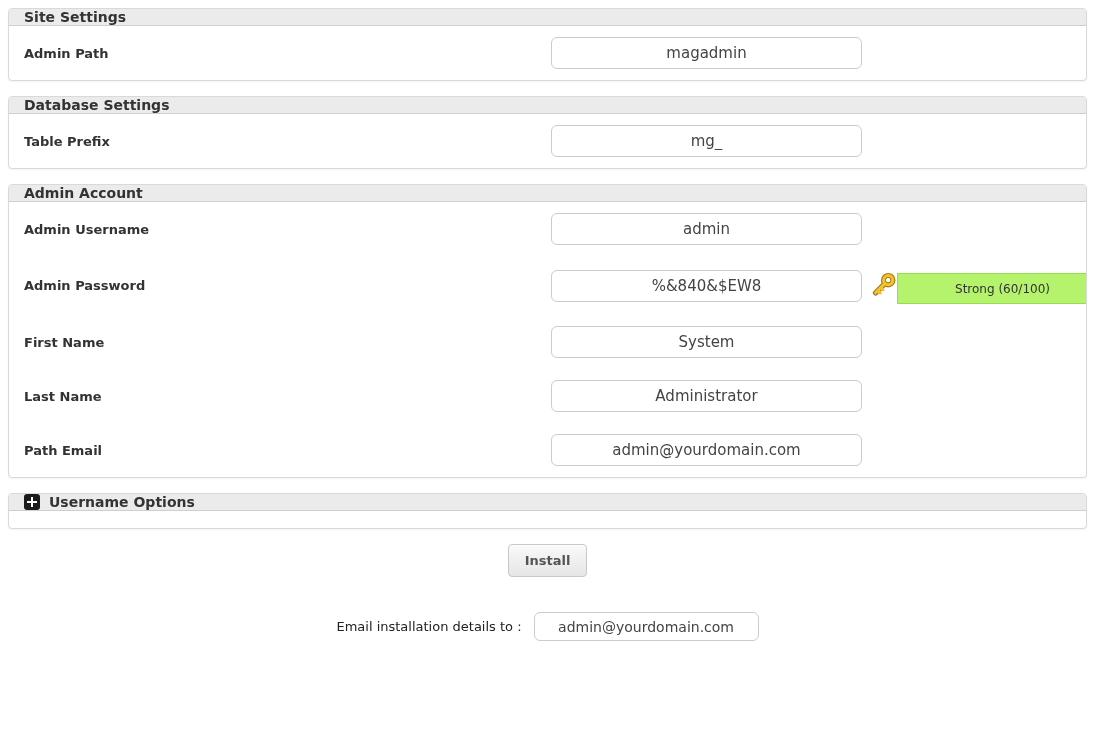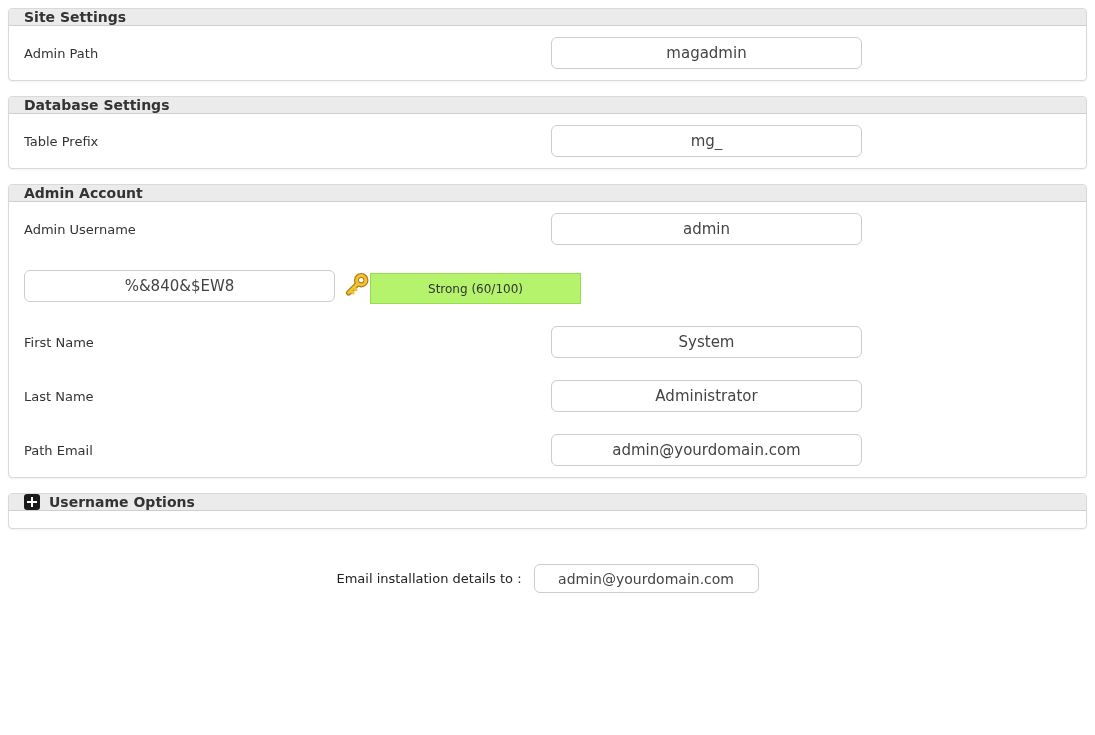--- a/index.html
+++ b/index.html
@@ -31,21 +31,21 @@
     align-items: center;
   }
   .row {
     display: flex;
     align-items: center;
     padding: 11px 15px;
   }
   .row .lbl {
     flex: 0 0 527px;
     font-size: 13px;
-    font-weight: normal;
+    font-weight: bold;
     color: #333;
   }
   input.text {
     width: 311px;
     height: 32px;
     border: 1px solid #ccc;
     border-radius: 6px;
     background: #fff;
     font-family: inherit;
     font-size: 15px;
@@ -149,20 +149,21 @@
     <div class="panel-header">
       <span>Admin Account</span>
     </div>
 
     <div class="row">
       <span class="lbl">Admin Username</span>
       <input class="text" type="text" value="admin" style="">
     </div>
 
     <div class="row">
+      <span class="lbl">Admin Password</span>
       <div class="field-stack">
         <div class="pw-line">
           <input class="text" type="text" value="%&amp;840&amp;$EW8" style="">
           <span class="key-icon">
             <svg width="26" height="27" viewBox="0 0 26 27" aria-hidden="true">
               <g fill="none" stroke-linecap="round">
                 <g stroke="#a87c10" stroke-width="5.4">
                   <circle cx="17.2" cy="8.2" r="4.6"></circle>
                   <path d="M13.8 11.6 L4.6 20.8"></path>
                 </g>
@@ -200,19 +201,22 @@
   </div>
 
   <div class="panel panel-advanced">
     <div class="panel-header">
       <span class="plus-icon"></span>
       <span>Username Options</span>
     </div>
     <div class="advanced-body"></div>
   </div>
 
+  <div class="install-wrap">
+    <button class="install-btn">Install</button>
+  </div>
 
   <div class="email-row">
     <span>Email installation details to :</span>
     <input class="text email-small" type="text" value="admin@yourdomain.com" style="">
   </div>
 
 </div>
 
 </body></html>

